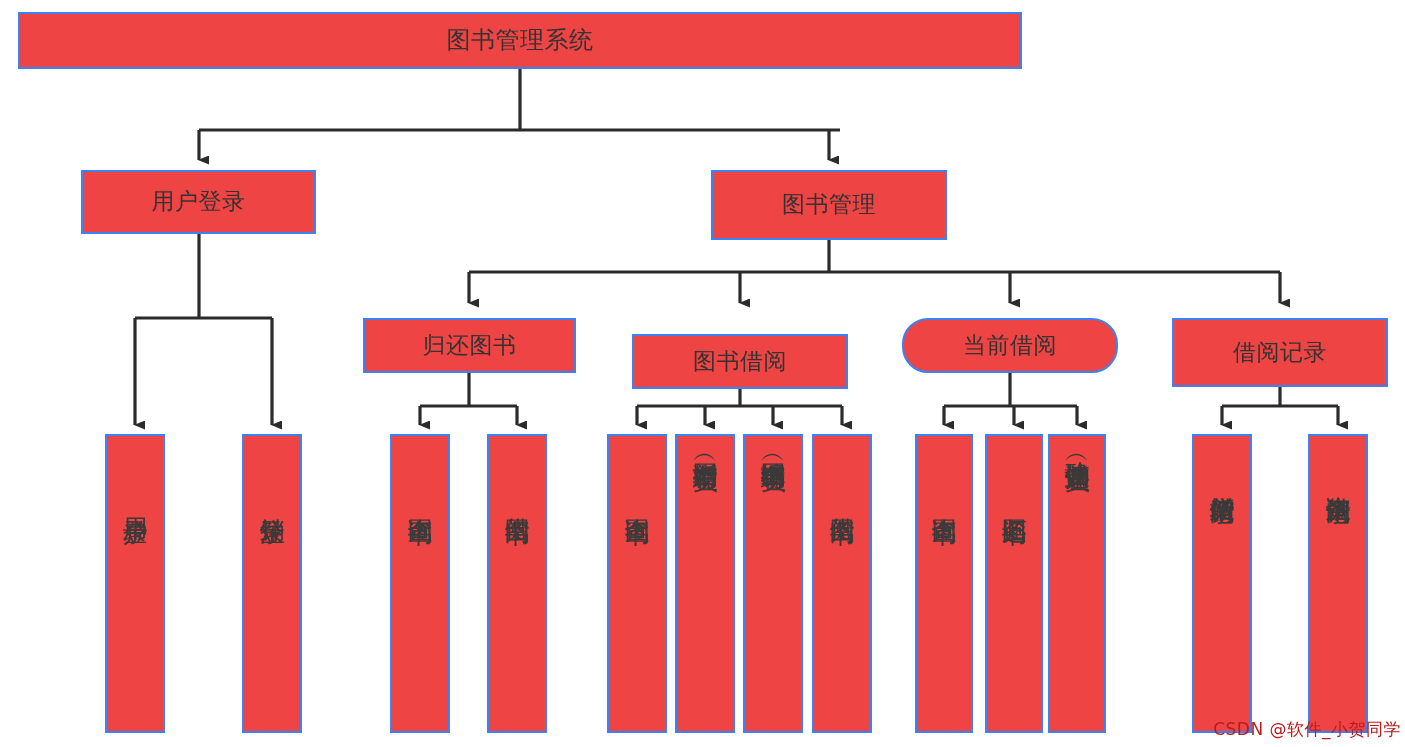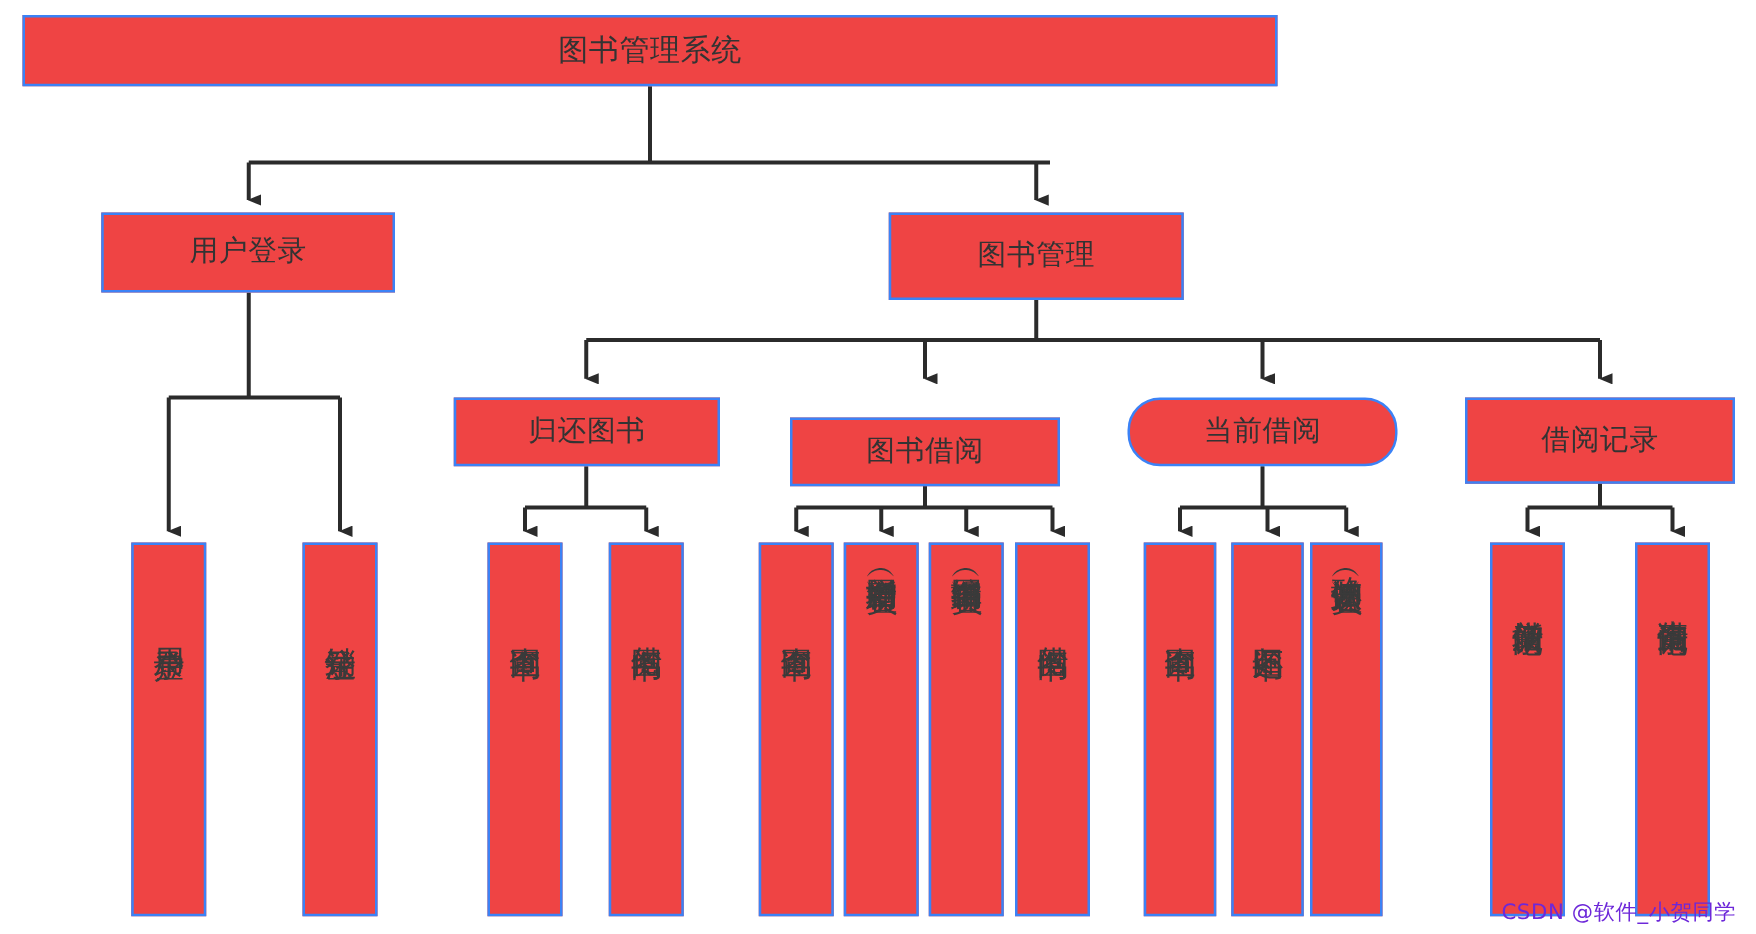--- a/index.html
+++ b/index.html
@@ -69,24 +69,24 @@
     padding-top: 62px;
   }
   .node.vert.pad-mid {
     padding-top: 40px;
   }
   .node.vert.pad-tiny {
     padding-top: 6px;
   }
   #watermark {
     position: absolute;
-    right: 16px;
+    right: 4px;
     bottom: 6px;
     font-size: 17px;
-    color: #6d28d9;
+    color: #b91c1c;
     letter-spacing: 0.5px;
     white-space: nowrap;
     user-select: none;
   }
 </style>
 </head>
 <body>
 
 <div id="diagram-root">
 

